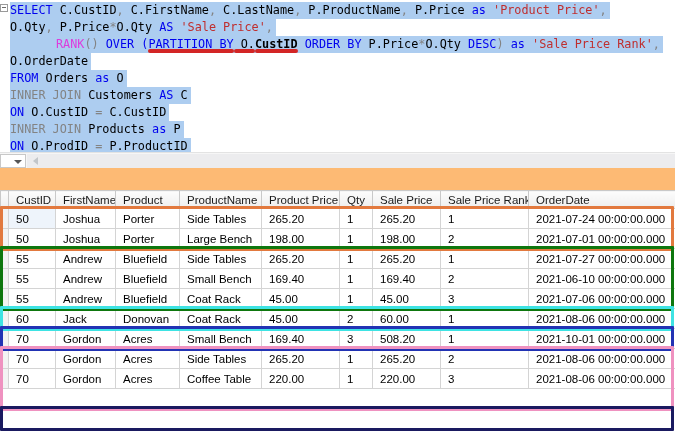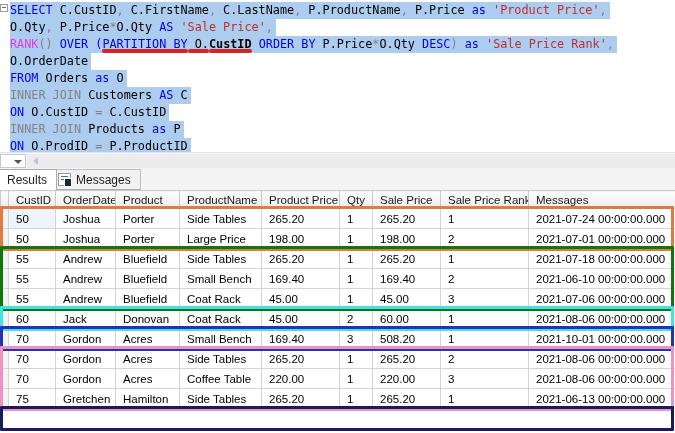--- a/index.html
+++ b/index.html
@@ -15,21 +15,21 @@
   .collapse-box::after{content:"";position:absolute;left:1px;right:1px;top:2px;height:1px;background:#6a6a6a;}
   .code{position:absolute;left:10px;top:2px;right:0;
         font-family:"DejaVu Sans Mono","Liberation Mono",monospace;
         font-size:11.8px;line-height:17px;white-space:pre;}
   .line{height:17px;}
   .hl{display:inline-block;background:var(--sel);padding-right:3px;height:17px;}
   .tok-k{color:var(--kw);}
   .tok-i{color:var(--ink);}
   .tok-g{color:var(--gray);}
   .tok-s{color:var(--str);}
-  .tok-f{color:var(--fn);}
+  .tok-f{color:var(--fn);margin-left:46px;}
   .tok-b{color:var(--ink);font-weight:bold;}
   .u{position:relative;}
   .u::after{content:"";position:absolute;left:0;right:0;bottom:-2px;height:4px;
             background:var(--underline);border-radius:2px;}
 
   
   .hstrip{position:absolute;left:0;top:152px;width:675px;height:16px;background:#f6f6f6;
           border-top:1px solid #e3e3e3;box-sizing:border-box;}
   .combo{position:absolute;left:0;top:1px;width:26px;height:14px;background:#fff;
          border:1px solid #c8c8c8;box-sizing:border-box;}
@@ -88,94 +88,85 @@
 
   <div class="hstrip">
     <div class="combo">
       <span class="arrow-down"></span>
     </div>
     <div class="htrack">
       <span class="arrow-left"></span>
     </div>
   </div>
 
-  <div class="tabstrip">
-    <div class="tab active">
-      <span>Results</span>
-    </div>
-    <div class="tab plain">
-      <span class="msg-icon"></span>
-      <span>Messages</span>
-    </div>
-  </div>
 
   <div class="gridwrap">
     <table class="grid">
       <colgroup>
         <col style="width:8px">
           <col style="width:47px">
           <col style="width:60px">
         <col style="width:64px">
           <col style="width:82px">
           <col style="width:78px">
         <col style="width:33px">
           <col style="width:68px">
           <col style="width:88px">
         <col style="width:147px">
       </colgroup>
       <thead>
         <tr>
             <th class="rowmargin"></th>
             <th>CustID</th>
-            <th>OrderDate</th>
+            <th>FirstName</th>
             <th>Product</th>
             <th>ProductName</th>
             <th>Product Price</th>
             <th>Qty</th>
             <th>Sale Price</th>
             <th>Sale Price Rank</th>
-            <th>Messages</th>
+            <th>OrderDate</th>
           </tr>
       </thead>
       <tbody>
           <tr>
             <td class="rowmargin"></td>
             <td class="focus-cell">50</td>
             <td>Joshua</td>
             <td>Porter</td>
             <td>Side Tables</td>
             <td>265.20</td>
             <td class="qty">1</td>
             <td>265.20</td>
             <td>1</td>
             <td>2021-07-24 00:00:00.000</td>
           </tr>
           <tr>
             <td class="rowmargin"></td>
             <td>50</td>
             <td>Joshua</td>
             <td>Porter</td>
-            <td>Large Price</td>
+            <td>Large Bench</td>
             <td>198.00</td>
             <td class="qty">1</td>
             <td>198.00</td>
             <td>2</td>
             <td>2021-07-01 00:00:00.000</td>
           </tr>
           <tr>
             <td class="rowmargin"></td>
             <td>55</td>
             <td>Andrew</td>
             <td>Bluefield</td>
             <td>Side Tables</td>
             <td>265.20</td>
             <td class="qty">1</td>
             <td>265.20</td>
             <td>1</td>
-            <td>2021-07-18 00:00:00.000</td>
+            <td>2021-07-27 00:00:00.000</td>
           </tr>
           <tr>
             <td class="rowmargin"></td>
             <td>55</td>
             <td>Andrew</td>
             <td>Bluefield</td>
             <td>Small Bench</td>
             <td>169.40</td>
             <td class="qty">1</td>
             <td>169.40</td>
@@ -234,32 +225,20 @@
             <td class="rowmargin"></td>
             <td>70</td>
             <td>Gordon</td>
             <td>Acres</td>
             <td>Coffee Table</td>
             <td>220.00</td>
             <td class="qty">1</td>
             <td>220.00</td>
             <td>3</td>
             <td>2021-08-06 00:00:00.000</td>
-          </tr>
-          <tr>
-            <td class="rowmargin"></td>
-            <td>75</td>
-            <td>Gretchen</td>
-            <td>Hamilton</td>
-            <td>Side Tables</td>
-            <td>265.20</td>
-            <td class="qty">1</td>
-            <td>265.20</td>
-            <td>1</td>
-            <td>2021-06-13 00:00:00.000</td>
           </tr>
         </tbody>
     </table>
     <div class="annot-layer">
         <div class="annot" style="top: 16px; height: 45px; border-color: rgb(226, 121, 62);"></div>
         <div class="annot" style="top: 56px; height: 65px; border-color: rgb(14, 119, 14);"></div>
         <div class="annot" style="top: 116px; height: 25px; border-color: rgb(62, 227, 227);"></div>
         <div class="annot" style="top: 136px; height: 25px; border-color: rgb(34, 51, 180);"></div>
         <div class="annot" style="top: 156px; height: 65px; border-color: rgb(239, 146, 192);"></div>
         <div class="annot" style="top: 216px; height: 25px; border-color: rgb(26, 26, 96);"></div>

